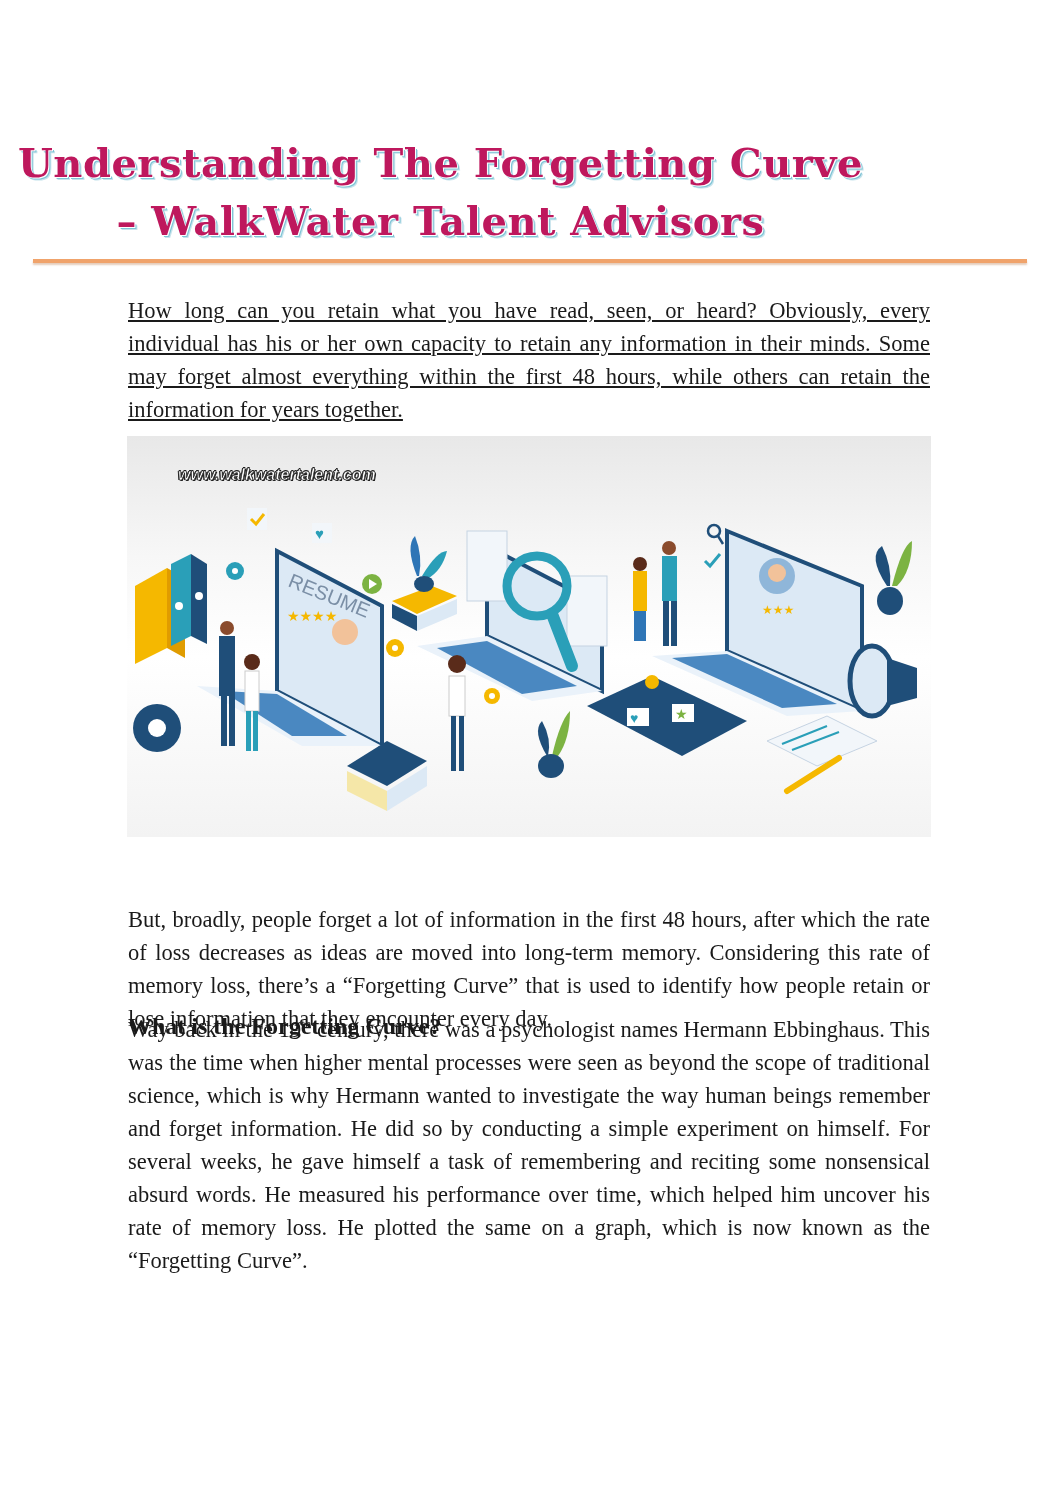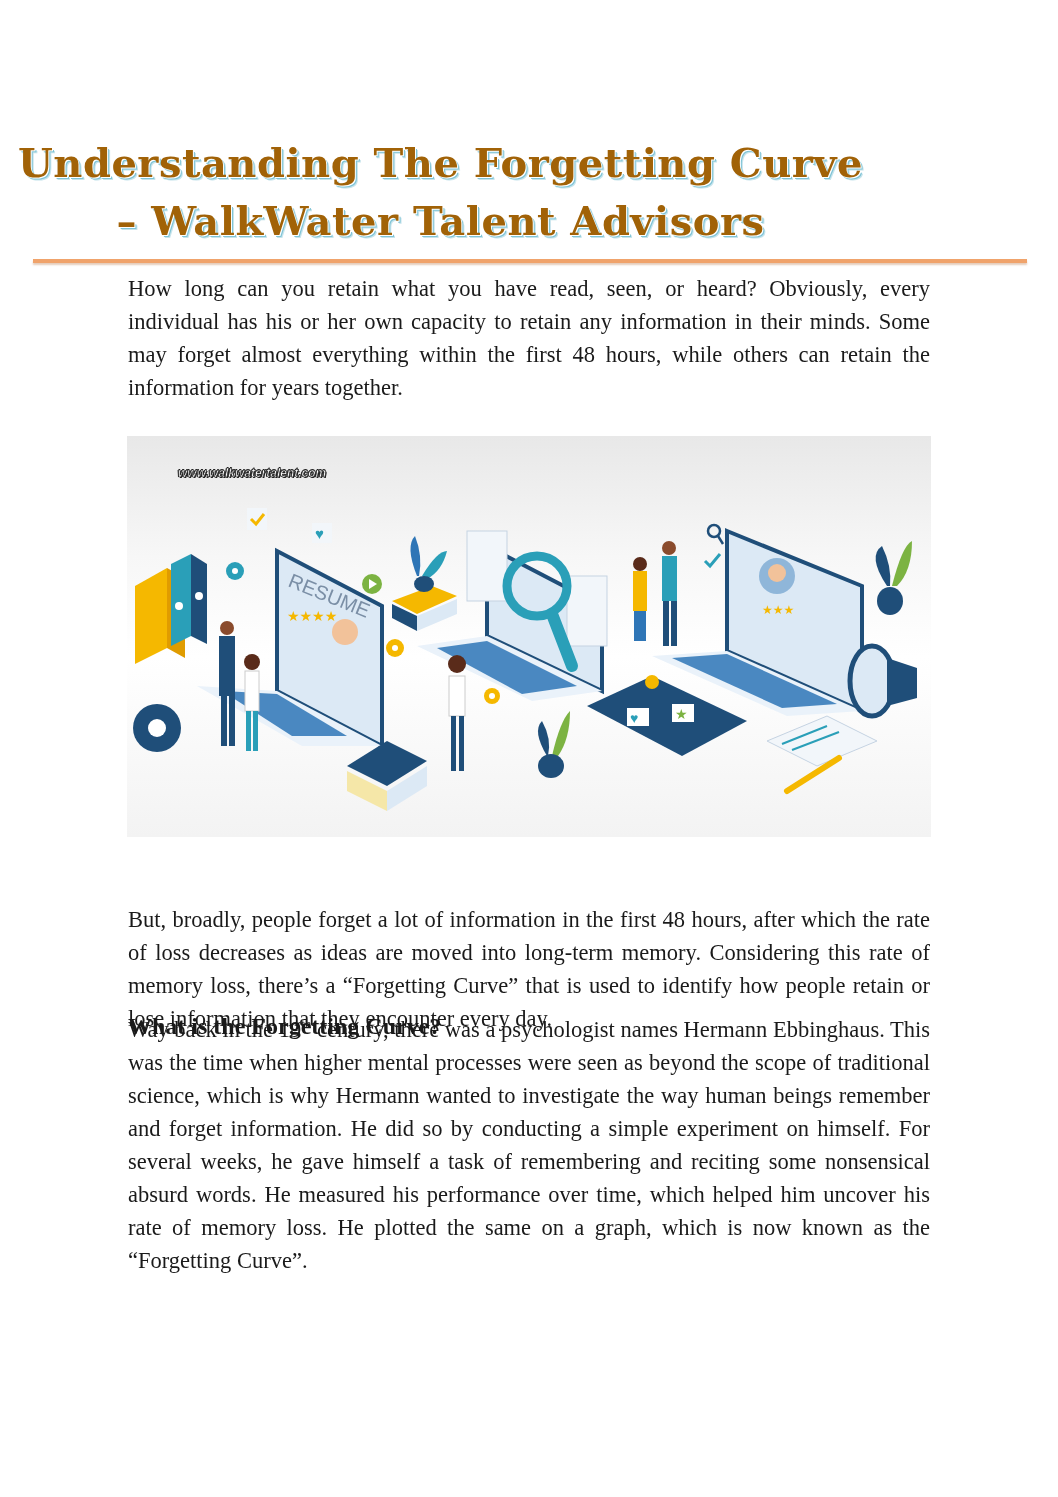--- a/index.html
+++ b/index.html
@@ -1,27 +1,27 @@
 <!DOCTYPE html>
 <html><head>
   <meta charset="utf-8">
   <style>
     html, body { margin: 0; padding: 0; background: #ffffff; }
     body { width: 1058px; height: 1497px; position: relative; overflow: hidden; font-family: "Liberation Serif", serif; color: #1a1a1a; }
-    .title { position: absolute; left: 0; width: 881px; top: 134px; text-align: center; font-family: "DejaVu Serif", serif; font-weight: bold; font-size: 40px; line-height: 58px; color: #a16207; letter-spacing: 0.5px;
+    .title { position: absolute; left: 0; width: 881px; top: 134px; text-align: center; font-family: "DejaVu Serif", serif; font-weight: bold; font-size: 40px; line-height: 58px; color: #be185d; letter-spacing: 0.5px;
       text-shadow: 1px 1px 0 #ffffff, 2px 2px 0 #7fc4d6, 3px 3px 0 #c8e4ec; }
     .rule { position: absolute; left: 33px; width: 994px; top: 259px; height: 4px; background: #f0a36b; box-shadow: 0 2px 2px rgba(180,110,60,0.35); }
     .para { position: absolute; left: 128px; width: 802px; font-size: 22.5px; line-height: 33px; text-align: justify; margin: 0; }
-    .p1 { top: 272px; }
+    .p1 { top: 294px; text-decoration: underline; }
     .p2 { top: 859px; margin-top: 44px; }
     .heading { position: absolute; left: 128px; top: 1010px; font-size: 24px; font-weight: bold; line-height: 32px; }
     .p3 { top: 1013px; }
     sup { font-size: 13px; line-height: 0; vertical-align: 9px; }
     .illus { position: absolute; left: 127px; top: 436px; width: 804px; height: 401px; background: linear-gradient(180deg, #e8e8e8 0%, #f7f7f7 30%, #ffffff 55%, #f3f3f3 100%); overflow: hidden; }
-    .wm { position: absolute; left: 30px; top: 30px; font-family: "Liberation Sans", sans-serif; font-style: italic; font-weight: bold; font-size: 12px; color: #ffffff; -webkit-text-stroke: 0.6px #222; text-shadow: 1px 1px 0 #222, -1px 0 0 #222, 0 -1px 0 #222; padding-left: 21px; }
+    .wm { position: absolute; left: 30px; top: 30px; font-family: "Liberation Sans", sans-serif; font-style: italic; font-weight: bold; font-size: 16px; color: #ffffff; -webkit-text-stroke: 0.6px #222; text-shadow: 1px 1px 0 #222, -1px 0 0 #222, 0 -1px 0 #222; padding-left: 21px; }
     svg { display: block; }
   </style>
 </head>
 <body>
 
 <div class="title">
   <div>Understanding The Forgetting Curve</div>
   <div>– WalkWater Talent Advisors</div>
 </div>
 

